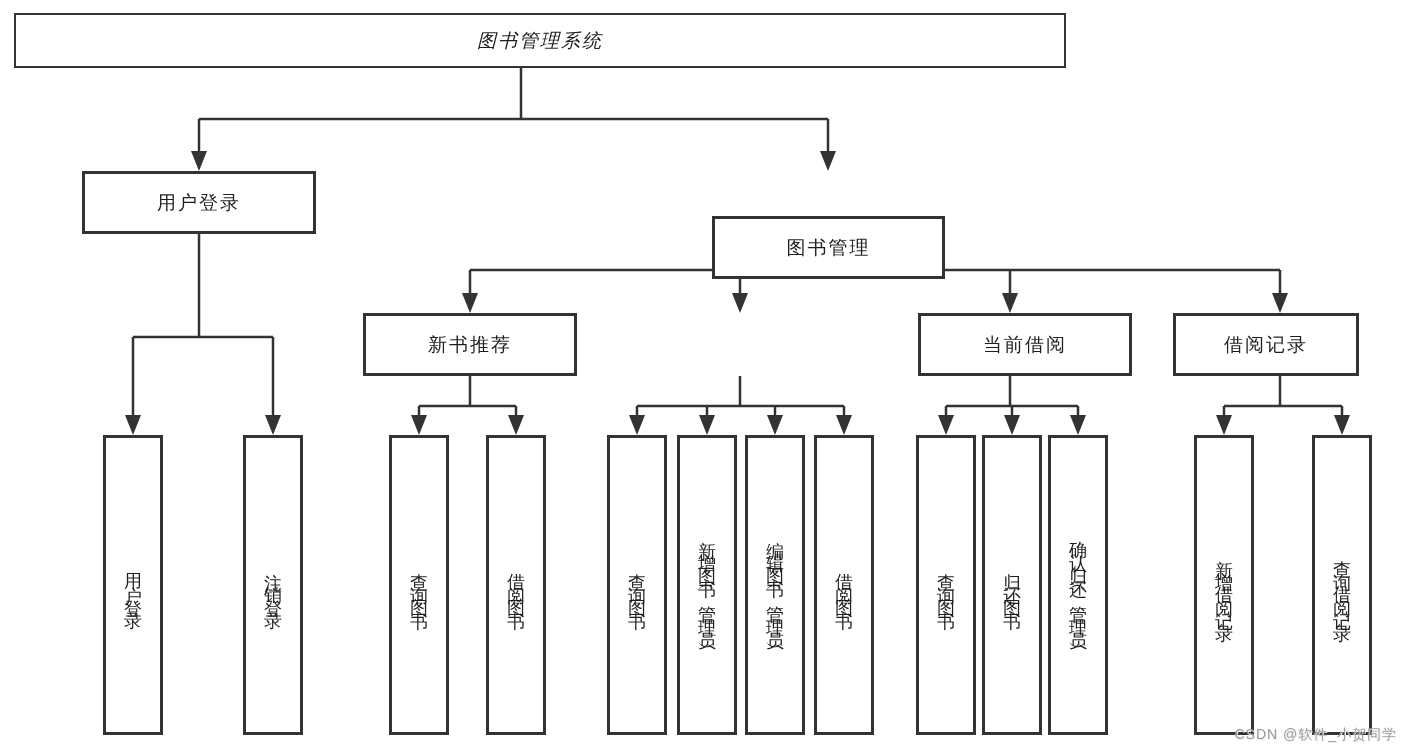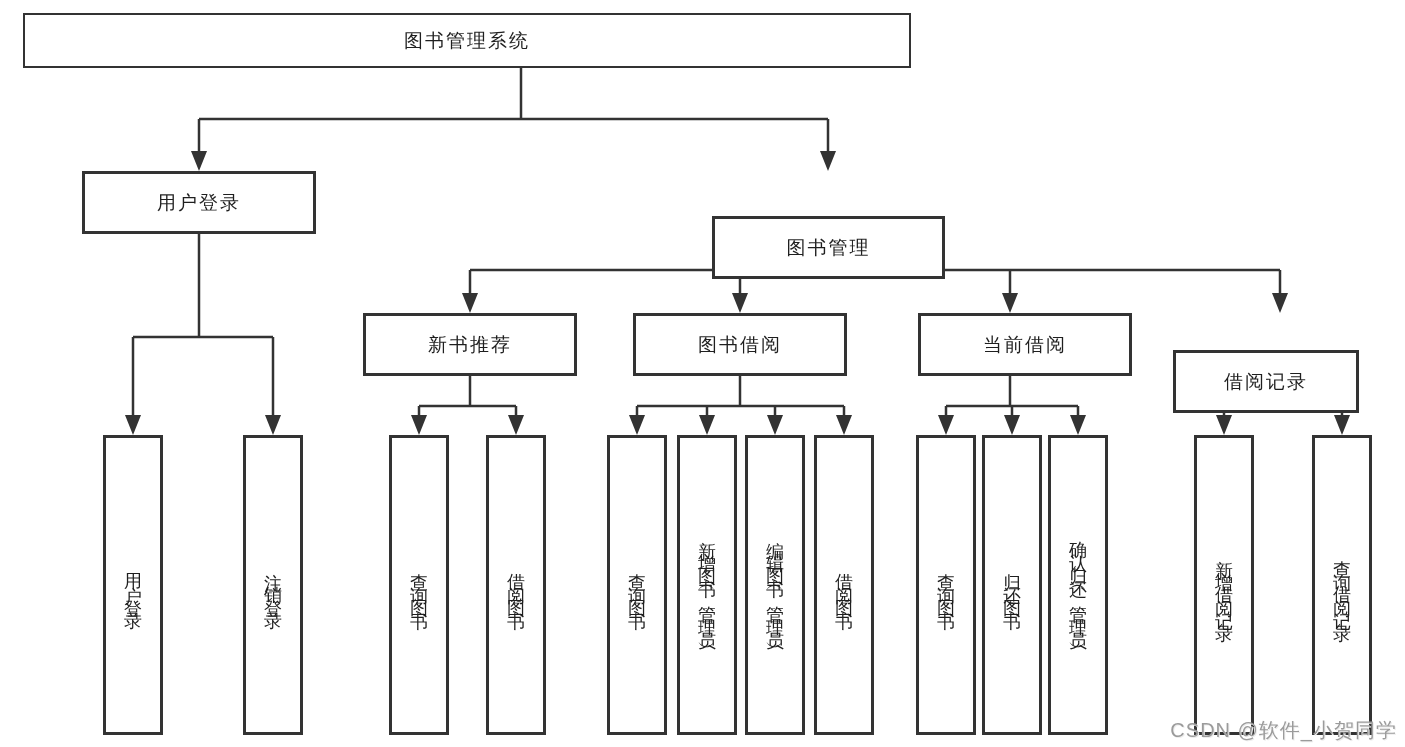--- a/index.html
+++ b/index.html
@@ -37,21 +37,21 @@
   }
   #connectors{
     position:absolute;left:0;top:0;width:1405px;height:747px;
   }
   #connectors path{stroke:#333333;stroke-width:2.5;fill:none;}
   #connectors polygon{fill:#333333;stroke:none;}
   .watermark{
     position:absolute;
     right:8px;
     bottom:3px;
-    font-size:20px;
+    font-size:14px;
     color:#9b9b9b;
     letter-spacing:1px;
     font-family:"Liberation Sans","DejaVu Sans",sans-serif;
     text-shadow:1px 1px 0 #ededed;
     white-space:nowrap;
   }
 </style>
 </head>
 <body>
 
@@ -126,41 +126,38 @@
     <g>
       <path d="M1280 376 V406"></path>
       <path d="M1224 406 H1342"></path>
       <path d="M1224 406 V417"></path>
       <path d="M1342 406 V417"></path>
       <polygon points="1216,415 1232,415 1224,435"></polygon>
       <polygon points="1334,415 1350,415 1342,435"></polygon>
     </g>
   </svg>
 
-  <div class="box root" style="left:23px;top:13px;width:888px;height:55px;">
+  <div class="box root" style="left:14px;top:13px;width:1052px;height:55px;font-style:italic;">
     <span class="hlabel">图书管理系统</span>
   </div>
 
   <div class="box" style="left:82px;top:171px;width:234px;height:63px;">
     <span class="hlabel">用户登录</span>
   </div>
   <div class="box" style="left:712px;top:171px;width:233px;height:63px;margin-top:45px;">
     <span class="hlabel">图书管理</span>
   </div>
 
   <div class="box" style="left:363px;top:313px;width:214px;height:63px;">
     <span class="hlabel">新书推荐</span>
   </div>
-  <div class="box" style="left:633px;top:313px;width:214px;height:63px;">
-    <span class="hlabel">图书借阅</span>
-  </div>
   <div class="box" style="left:903px;top:313px;width:214px;height:63px;margin-left:15px;">
     <span class="hlabel">当前借阅</span>
   </div>
-  <div class="box" style="left:1173px;top:313px;width:186px;height:63px;margin-top:37px;">
+  <div class="box" style="left:1173px;top:313px;width:186px;height:63px;">
     <span class="hlabel">借阅记录</span>
   </div>
 
   <div class="box leaf" style="left:103px;">
     <span class="vlabel">用户登录</span>
   </div>
   <div class="box leaf" style="left:243px;">
     <span class="vlabel">注销登录</span>
   </div>
 

